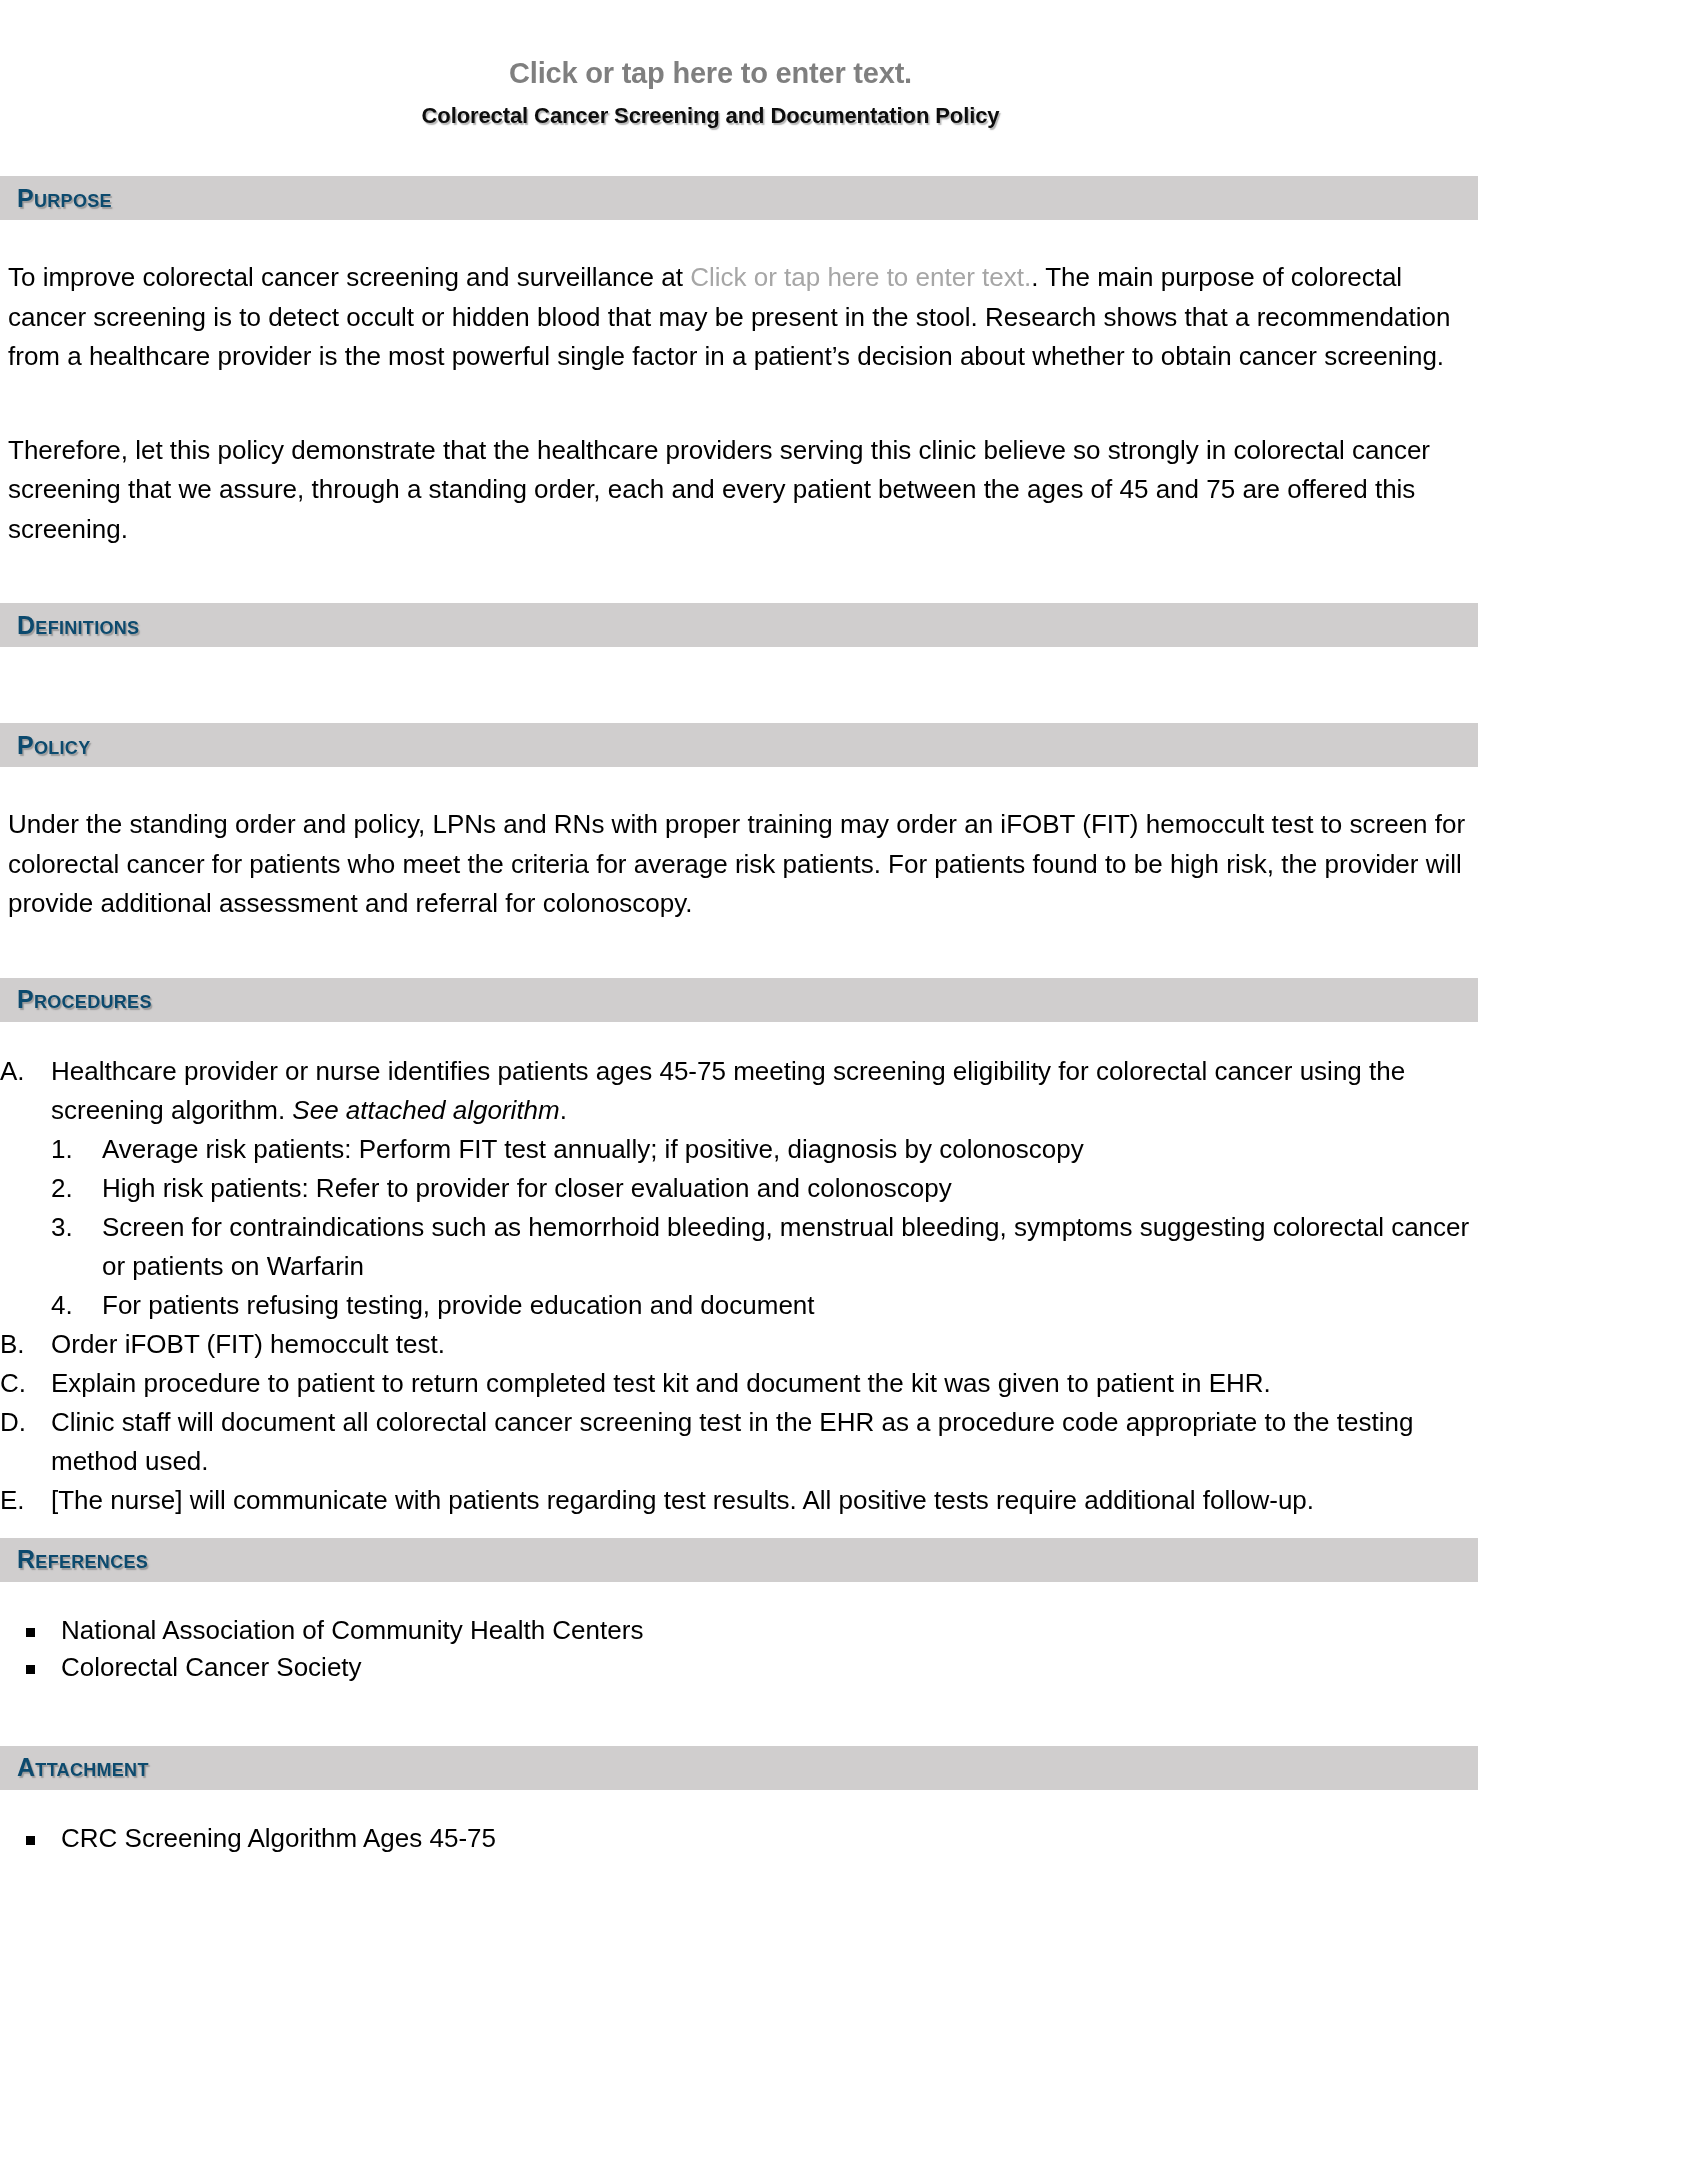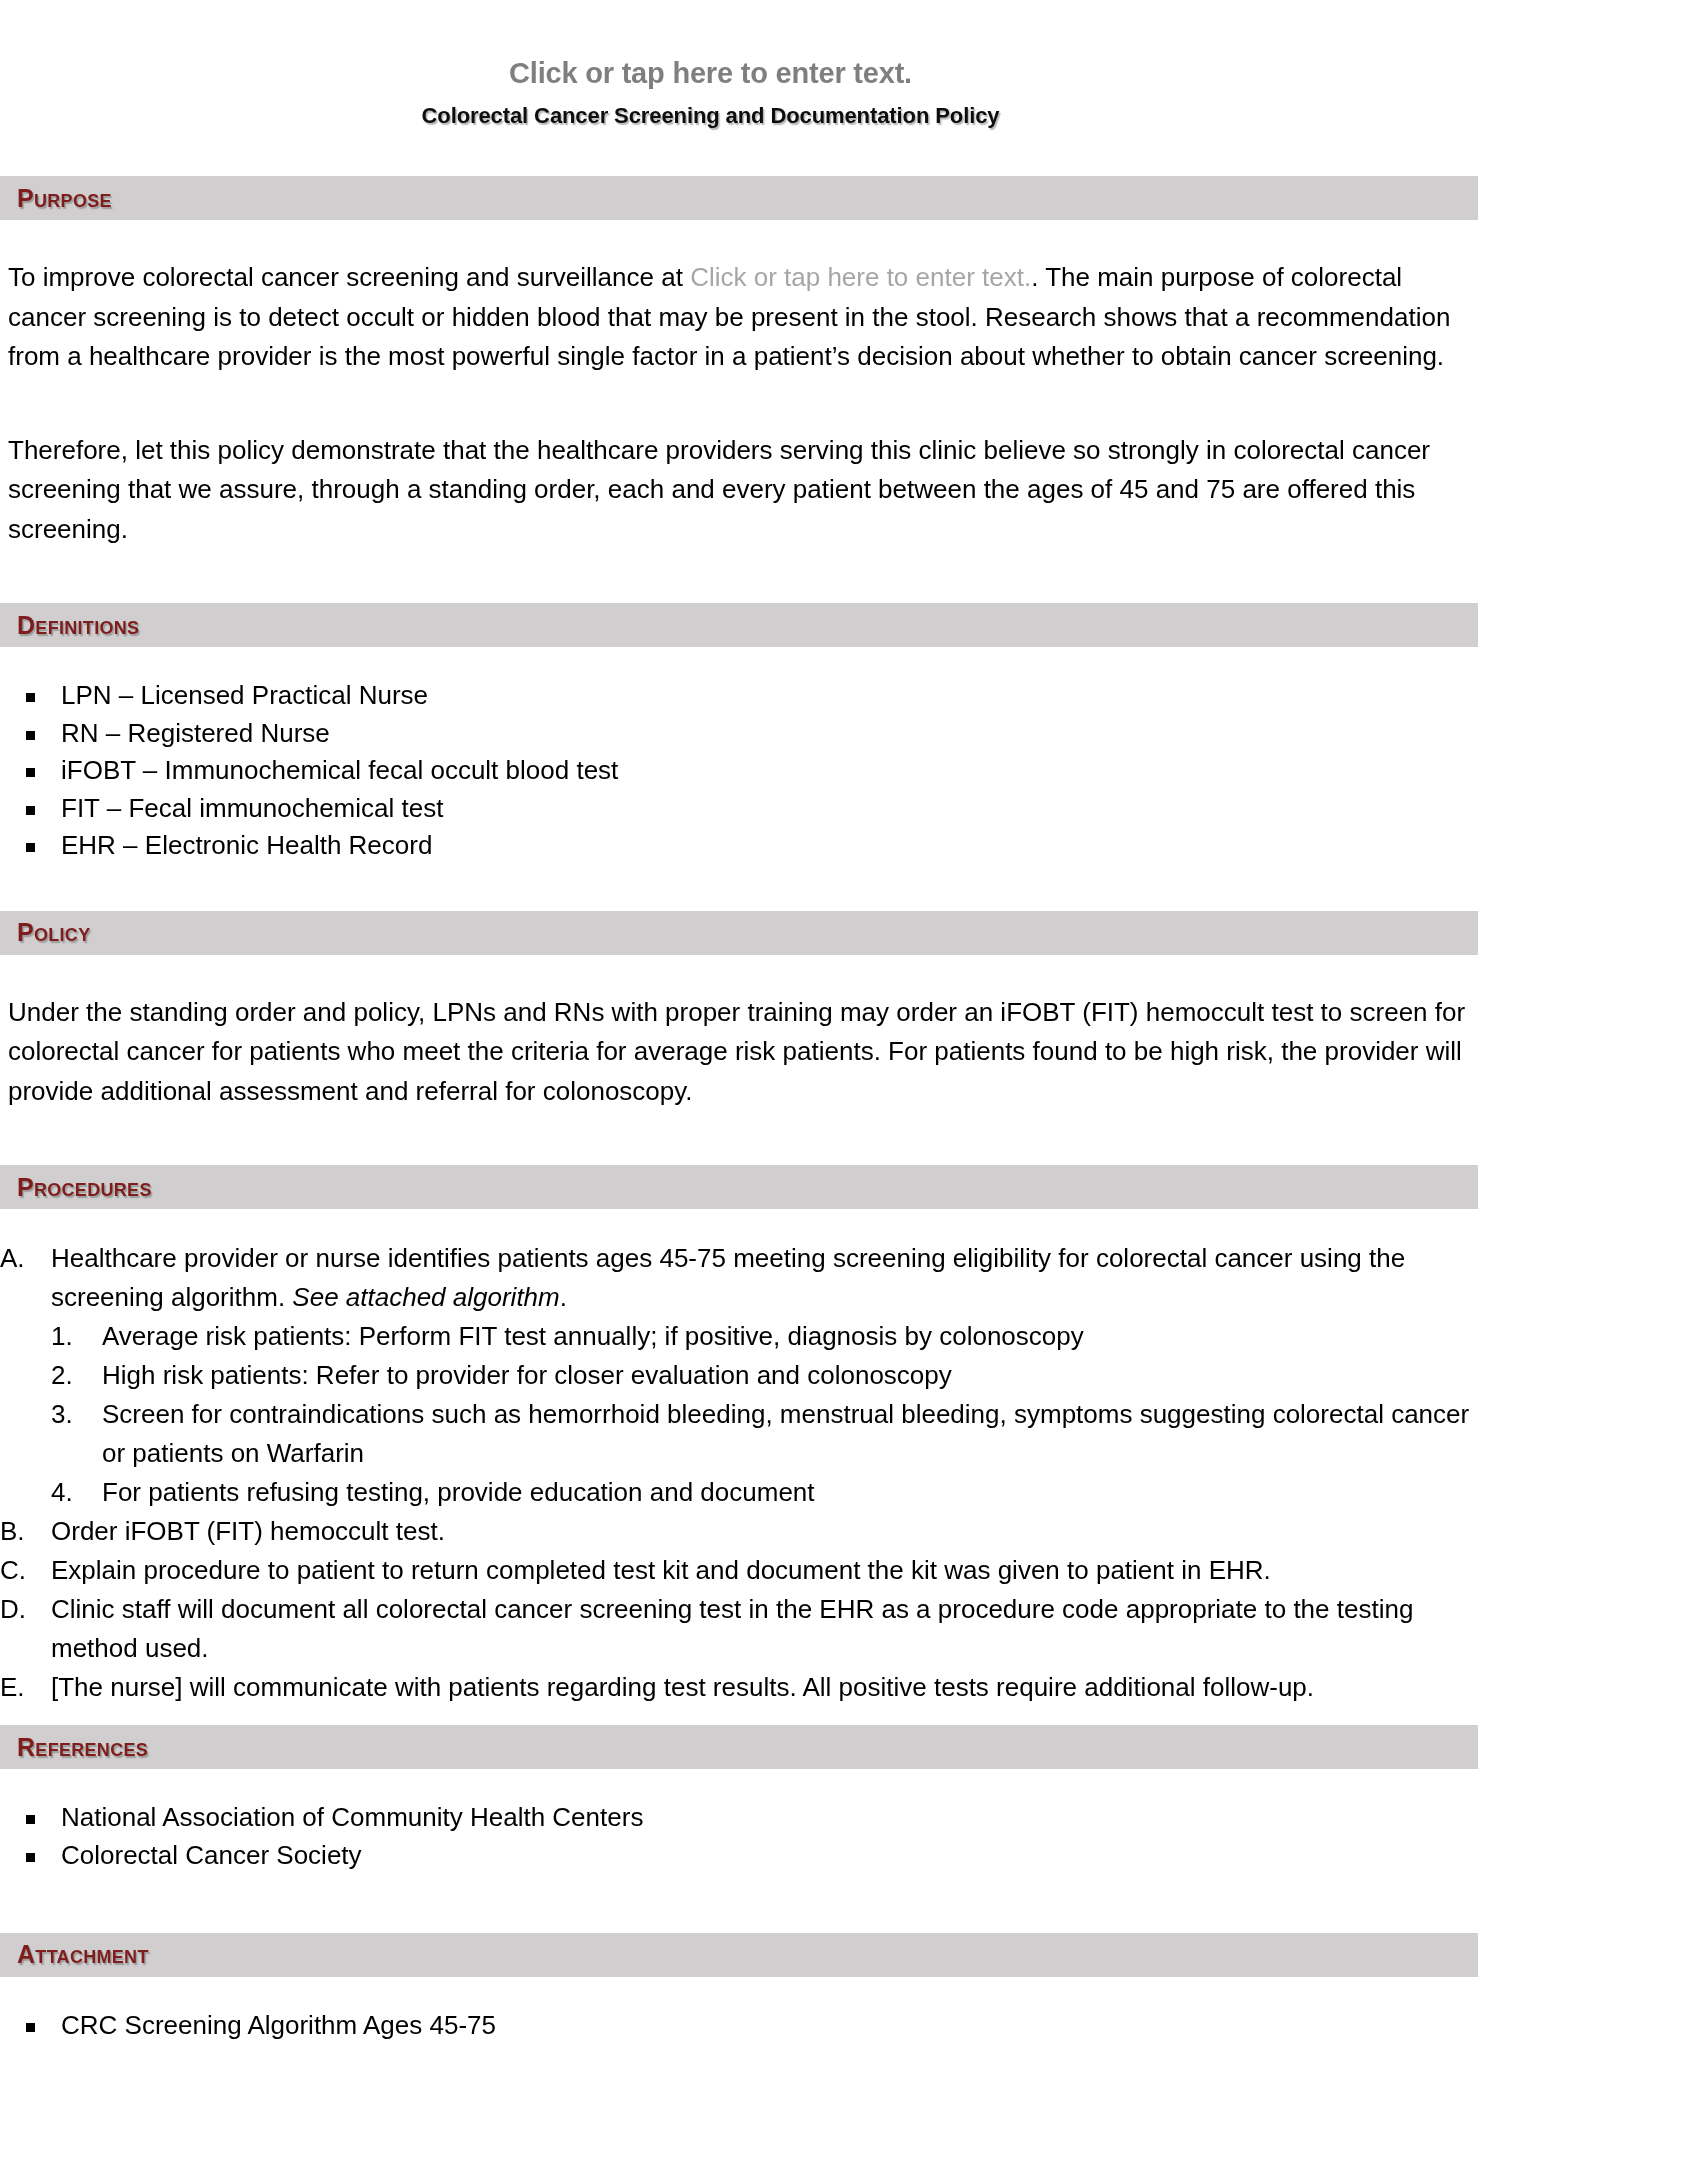--- a/index.html
+++ b/index.html
@@ -53,21 +53,21 @@
     background: #d0cece;
     height: 44px;
     display: flex;
     align-items: center;
     box-sizing: border-box;
     padding-left: 17px;
   }
   .section-bar .bar-label {
     font-size: 25px;
     font-weight: bold;
-    color: #7f1d1d;
+    color: #0c4a6e;
     font-variant: small-caps;
     letter-spacing: 0.3px;
     text-shadow: 1.5px 1.5px 1.2px rgba(120,120,120,0.6);
     line-height: 1;
   }
 
   
   .content {
     width: 1478px;
     margin: 0 auto;
@@ -170,29 +170,20 @@
     <div class="spacer-para"></div>
     <p class="body">Therefore, let this policy demonstrate that the healthcare providers serving this clinic believe so strongly in colorectal cancer screening that we assure, through a standing order, each and every patient between the ages of 45 and 75 are offered this screening.</p>
   </div>
 
   <div class="gap-lg"></div>
 
   <div class="section-bar">
     <span class="bar-label">Definitions</span>
   </div>
   <div class="gap-md"></div>
-  <div class="content">
-    <ul class="sq">
-      <li>LPN – Licensed Practical Nurse</li>
-      <li>RN – Registered Nurse</li>
-      <li>iFOBT – Immunochemical fecal occult blood test</li>
-      <li>FIT – Fecal immunochemical test</li>
-      <li>EHR – Electronic Health Record</li>
-    </ul>
-  </div>
 
   <div class="gap-lg"></div>
 
   <div class="section-bar">
     <span class="bar-label">Policy</span>
   </div>
   <div class="gap-md"></div>
   <div class="content">
     <p class="body">Under the standing order and policy, LPNs and RNs with proper training may order an iFOBT (FIT) hemoccult test to screen for colorectal cancer for patients who meet the criteria for average risk patients. For patients found to be high risk, the provider will provide additional assessment and referral for colonoscopy.</p>
   </div>

